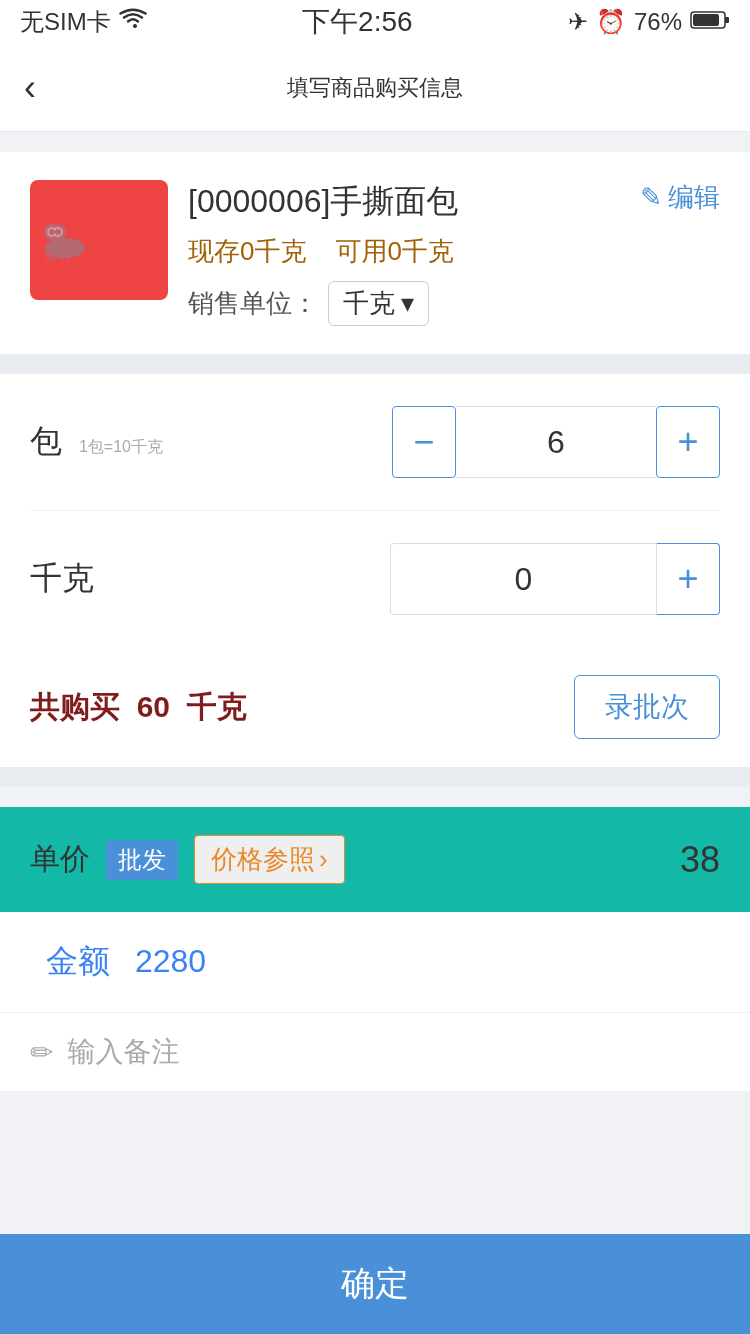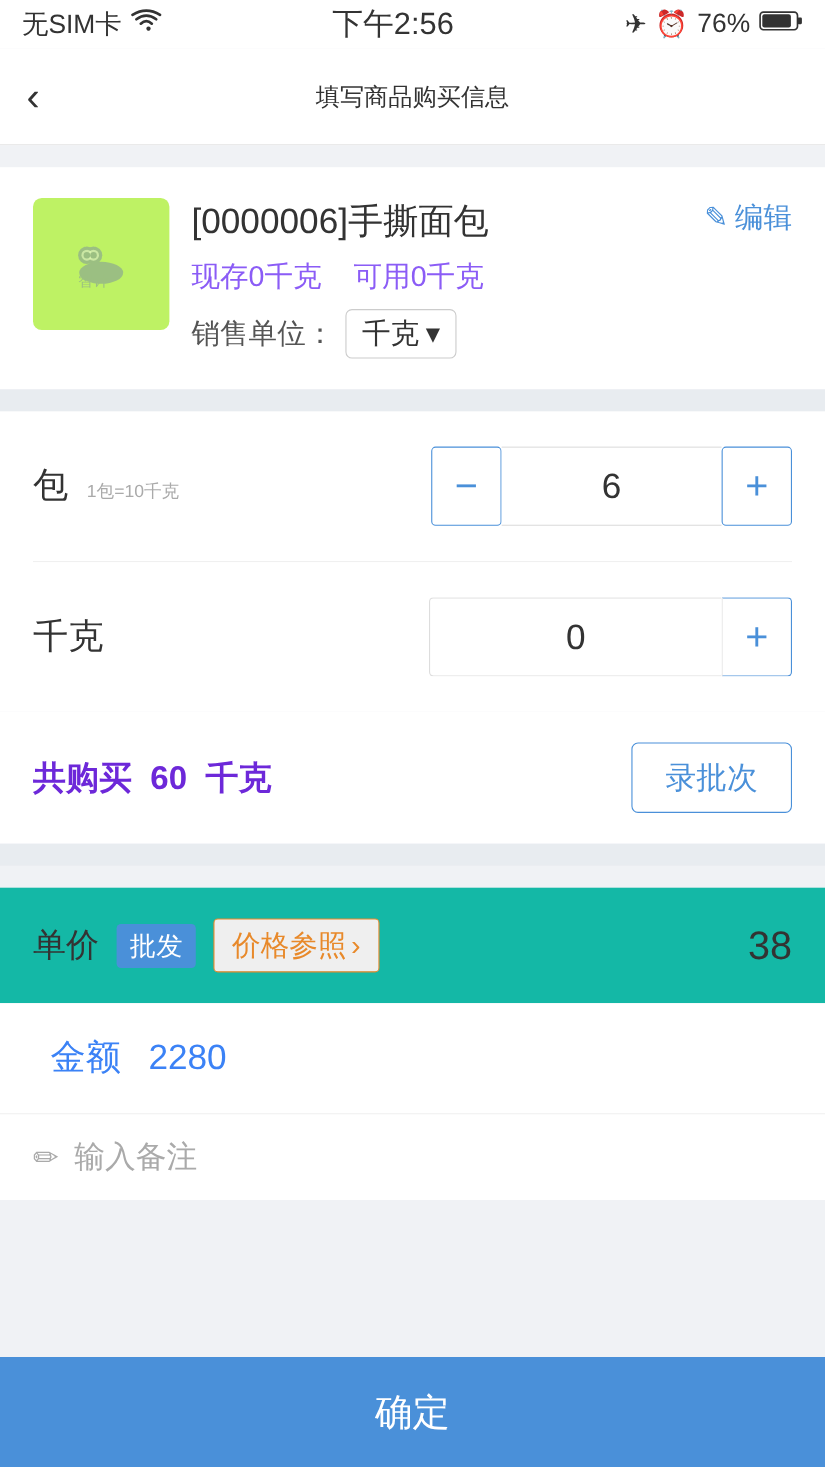--- a/index.html
+++ b/index.html
@@ -56,33 +56,32 @@
     
     .product-card {
       background: #fff;
       padding: 28px 30px;
       margin-top: 20px;
       display: flex;
       align-items: flex-start;
       gap: 20px;
     }
     .product-image {
-      width: 124px;
+      width: 138px;
       height: 120px;
-      background: #bef264;
+      background: #ef4444;
       border-radius: 8px;
       display: flex;
       align-items: center;
-      justify-content: center;
       flex-shrink: 0;
     }
     .product-image svg { opacity: 0.5; }
     .product-info { flex: 1; }
     .product-name { font-size: 32px; font-weight: 500; color: #333; margin-bottom: 10px; }
-    .product-stock { font-size: 26px; color: #8b5cf6; margin-bottom: 12px; }
+    .product-stock { font-size: 26px; color: #a16207; margin-bottom: 12px; }
     .product-unit { font-size: 26px; color: #555; display: flex; align-items: center; gap: 10px; }
     .unit-select {
       border: 1px solid #ccc;
       border-radius: 6px;
       padding: 4px 14px;
       font-size: 26px;
       color: #333;
       background: #fff;
       display: inline-flex;
       align-items: center;
@@ -171,21 +170,21 @@
     }
 
     
     .total-section {
       background: #fff;
       padding: 28px 30px;
       display: flex;
       align-items: center;
       justify-content: space-between;
     }
-    .total-text { font-size: 30px; color: #6d28d9; }
+    .total-text { font-size: 30px; color: #7f1d1d; }
     .total-text span { font-weight: 600; }
     .batch-btn {
       border: 1px solid #4a90d9;
       color: #4a90d9;
       padding: 12px 30px;
       border-radius: 6px;
       font-size: 28px;
       background: #fff;
       cursor: pointer;
       text-align: center;

